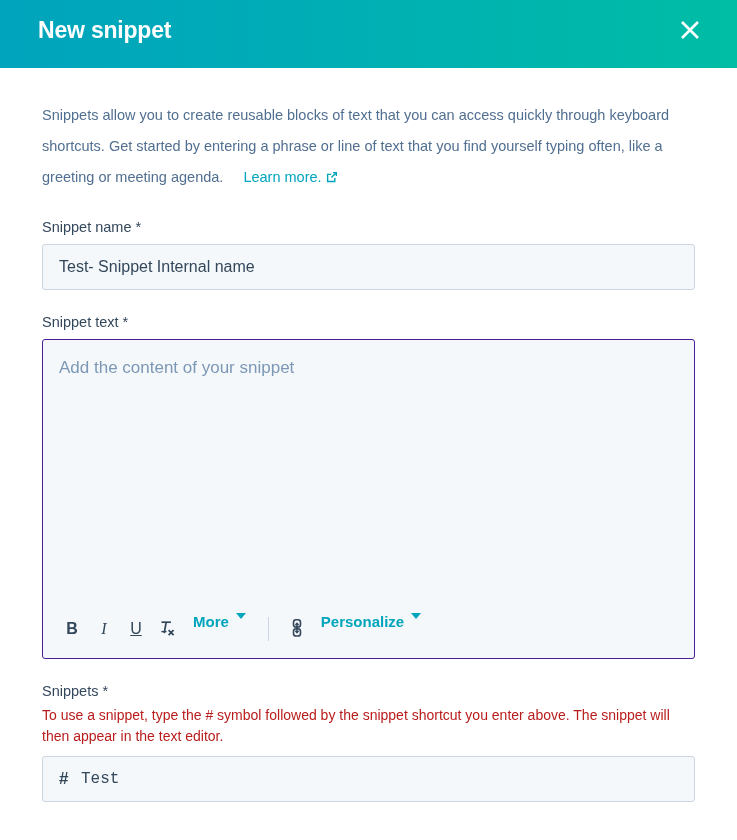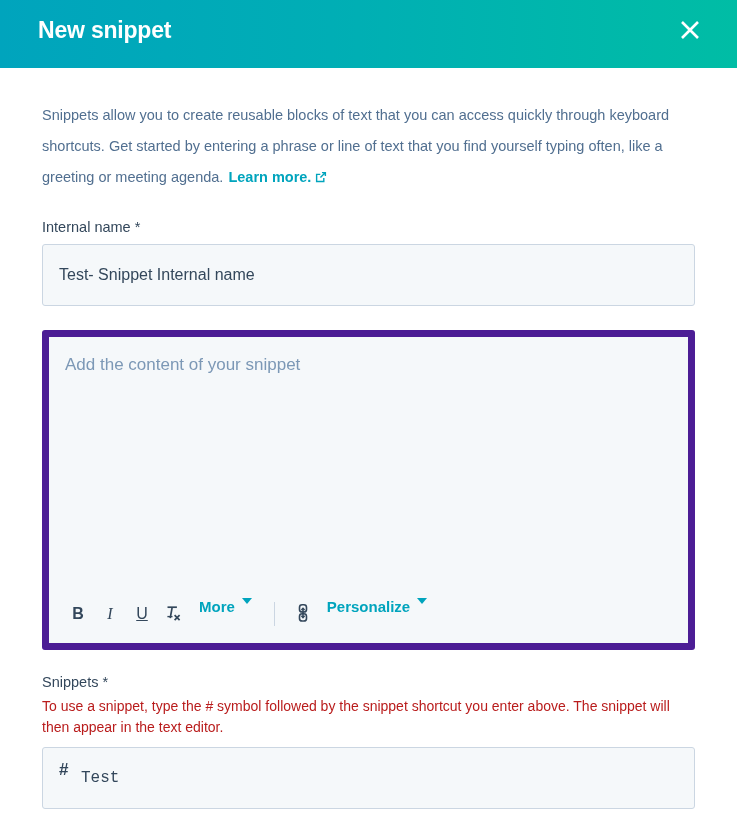--- a/index.html
+++ b/index.html
@@ -54,24 +54,24 @@
 
   .intro {
     margin-top: 32px;
     font-size: 14.5px;
     line-height: 31px;
     color: #516f90;
     max-width: 650px;
   }
   .learn-more {
     color: #00a4bd;
-    font-weight: bold;
+    font-weight: normal;
     text-decoration: none;
     white-space: nowrap;
-    margin-left: 5px;
+    margin-left: 20px;
   }
   .ext-link-icon {
     display: inline-block;
     vertical-align: -2px;
     margin-left: 3px;
   }
 
   
   .field-block { margin-top: 24px; }
 
@@ -85,21 +85,21 @@
   .help-text {
     font-size: 14px;
     line-height: 21px;
     color: #b91c1c;
     margin: -3px 0 9px 0;
     max-width: 640px;
   }
 
   .text-input {
     width: 100%;
-    height: 62px;
+    height: 46px;
     box-sizing: border-box;
     background: #f5f8fa;
     border: 1px solid #cbd6e2;
     border-radius: 3px;
     padding: 12px 16px;
     font-family: "Liberation Sans", sans-serif;
     font-size: 16px;
     color: #33475b;
     outline: none;
   }
@@ -120,21 +120,21 @@
     font-size: 17px;
     font-weight: bold;
     color: #33475b;
     pointer-events: none;
   }
   .shortcut-input { padding-left: 38px; font-family: Liberation Mono, monospace; }
 
   
   .editor {
     background: #f5f8fa;
-    border: 7px solid #4c1d95;
+    border: 1px solid #4c1d95;
     border-radius: 3px;
     height: 320px;
     box-sizing: border-box;
     display: flex;
     flex-direction: column;
   }
   .editor-area {
     flex: 1;
     padding: 18px 16px 0 16px;
     font-size: 17px;
@@ -220,25 +220,26 @@
 <div class="modal-body">
 
   <p class="intro">
     <span>Snippets allow you to create reusable blocks of text that you can access quickly through keyboard shortcuts. Get started by entering a phrase or line of text that you find yourself typing often, like a greeting or meeting agenda.</span><a class="learn-more" href="#"><span>Learn more.</span><span class="ext-link-icon"><svg width="14" height="14" viewBox="0 0 16 16" aria-hidden="true">
             <path d="M2.2 4.2 h5 v1.6 h-3.4 v6.6 h6.6 v-3.4 h1.6 v5 h-9.8 z" fill="#00a4bd"></path>
             <path d="M9.1 2.2 h4.7 v4.7 h-1.6 v-2.0 l-4.3 4.3 l-1.15 -1.15 l4.3 -4.3 h-1.95 z" fill="#00a4bd"></path>
           </svg></span></a>
   </p>
 
   <div class="field-block">
-    <label class="field-label">Internal name *</label>
+    <label class="field-label">Snippet name *</label>
     <input class="text-input" type="text" value="Test- Snippet Internal name" style="">
   </div>
 
   <div class="field-block">
+    <label class="field-label">Snippet text *</label>
 
     <div class="editor">
 
       <div class="editor-area">
         <span>Add the content of your snippet</span>
       </div>
 
       <div class="editor-toolbar">
         <button class="tb-btn tb-bold">B</button>
         <button class="tb-btn tb-italic">I</button>

